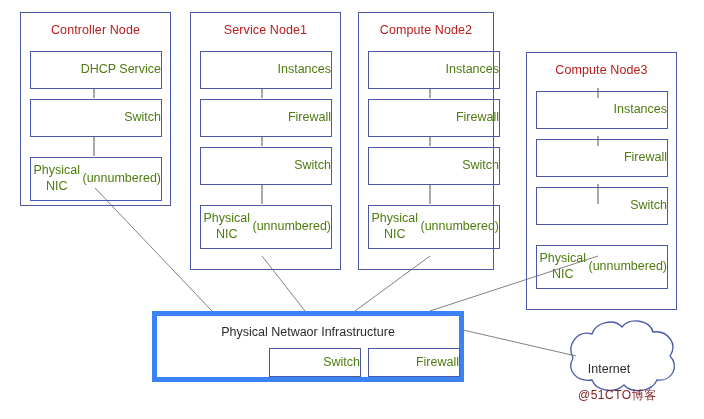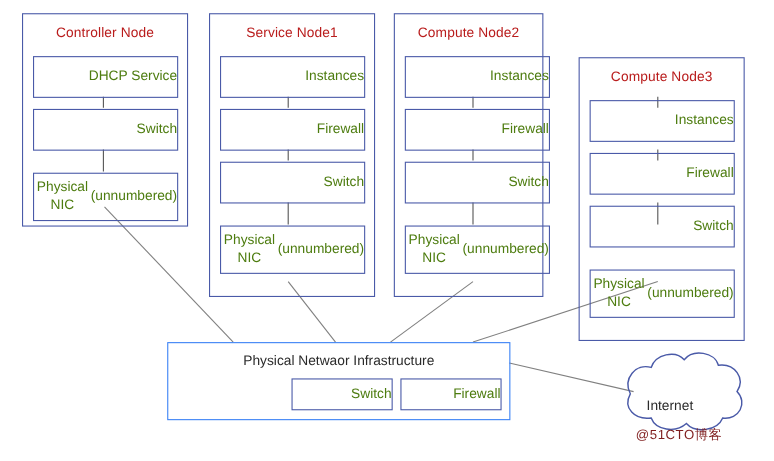--- a/index.html
+++ b/index.html
@@ -50,21 +50,21 @@
     font-size: 12.5px;
     color: #4d7c0f;
     line-height: 1.25;
     background: transparent;
   }
   .box.two-line {
     flex-direction: row;
   }
   .infra-group {
     position: absolute;
-    border: 1px solid #3b82f6;
+    border: 5px solid #3b82f6;
     box-sizing: border-box;
   }
   .infra-title {
     position: absolute;
     left: 0;
     right: 0;
     top: 9px;
     text-align: center;
     font-size: 12.5px;
     color: #2b2b2b;

